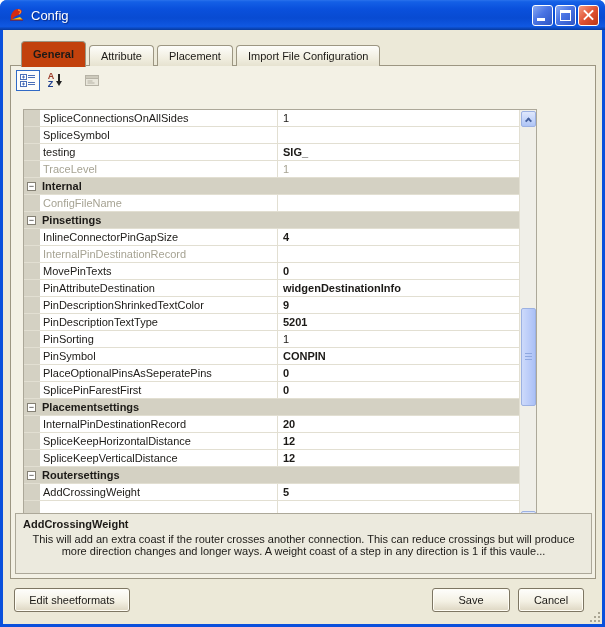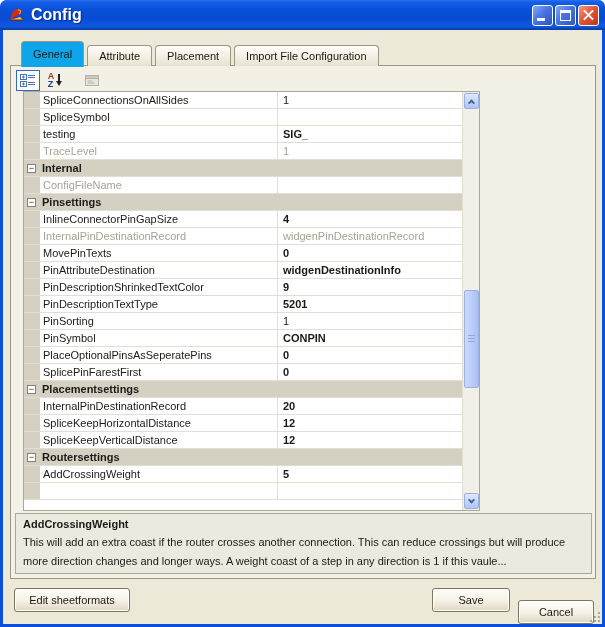--- a/index.html
+++ b/index.html
@@ -8,21 +8,21 @@
 
   .window { position:absolute; inset:0; width:605px; height:627px;
     background:#0a50dc; border-radius:7px 7px 0 0; }
 
   
   .titlebar { position:absolute; left:0; top:0; right:0; height:30px;
     border-radius:7px 7px 0 0;
     background:linear-gradient(180deg,#2a72ec 0%,#1460e6 6%,#0a50dc 30%,#084bd2 60%,#1058e2 88%,#073a9e 100%);
     display:flex; align-items:center; padding:0 6px; }
   .app-icon { width:18px; height:16px; margin:0 5px 0 2px; flex:none; }
-  .title-text { color:#fff; font-weight:bold; font-size:16px; text-shadow:1px 1px 1px #0b2a86; }
+  .title-text { color:#fff; font-weight:normal; font-size:13px; text-shadow:1px 1px 1px #0b2a86; }
   .win-btns { margin-left:auto; display:flex; gap:2px; }
   .win-btn { width:21px; height:21px; border:1px solid #fff; border-radius:3px;
     position:relative; cursor:pointer;
     background:linear-gradient(135deg,#8aa9f1 0%,#4a74e4 45%,#2d55c4 100%); }
   .win-btn.close { background:linear-gradient(135deg,#f59a80 0%,#e05233 50%,#bc3715 100%); }
   .glyph-min { position:absolute; left:4px; bottom:4px; width:8px; height:3px; background:#fff; }
   .glyph-max { position:absolute; left:4px; top:4px; width:11px; height:11px;
     border:1px solid #fff; border-top-width:3px; }
   .glyph-x { position:absolute; inset:0; }
   .glyph-x::before,.glyph-x::after { content:""; position:absolute; left:3px; top:8.5px;
@@ -34,21 +34,21 @@
   .dialog-body { position:absolute; left:3px; right:3px; top:30px; bottom:3px;
     background:#ece9d8; }
 
   
   .tab-bar { position:absolute; left:18px; top:10px; height:26px; display:flex; align-items:flex-end; z-index:3; }
   .tab { height:21px; line-height:20px; padding:0 11px; margin-right:3px;
     border:1px solid #9c9682; border-bottom:none; border-radius:4px 4px 0 0;
     background:linear-gradient(180deg,#fdfdfa 0%,#f1eee0 60%,#e6e2d0 100%);
     cursor:pointer; white-space:nowrap; }
   .tab.active { height:26px; line-height:24px; margin-bottom:-1px;
-    background:#0ea5e9; border-color:#9c9682; font-weight:normal; position:relative; z-index:4; }
+    background:#c2410c; border-color:#9c9682; font-weight:bold; position:relative; z-index:4; }
 
   
   .tab-panel { position:absolute; left:7px; top:35px; width:586px; height:514px;
     border:1px solid #9c9682; background:#f3f1e5; z-index:2; }
 
   
   .toolbar { position:absolute; left:5px; top:3px; height:22px; display:flex; align-items:center; gap:2px; }
   .tool-btn { width:24px; height:21px; display:flex; align-items:center; justify-content:center;
     border:1px solid transparent; cursor:pointer; }
   .tool-btn.selected { border-color:#316ac5; background:#fdfdfb; }
@@ -56,21 +56,21 @@
   .tool-sep { width:10px; }
   .az-wrap { display:flex; align-items:center; }
   .az-col { display:flex; flex-direction:column; line-height:8px; font-size:9px; font-weight:bold; }
   .az-a { color:#9c3a28; }
   .az-z { color:#1f3f8f; }
   .az-arrow { width:0; height:0; border-left:3px solid transparent; border-right:3px solid transparent;
     border-top:5px solid #222; margin-left:2px; position:relative; top:3px; }
   .az-stem { width:2px; height:9px; background:#222; margin-left:-4px; position:relative; top:-2px; }
 
   
-  .grid { position:absolute; left:12px; top:25px; width:457px; height:420px;
+  .grid { position:absolute; left:12px; top:43px; width:514px; height:420px;
     border:1px solid #aca899; background:#fff; overflow:hidden; }
   .grid-rows { position:absolute; left:0; top:0; right:17px; bottom:0; overflow:hidden; background:#fff; }
   .grid-row { display:flex; height:17px; line-height:16px; border-bottom:1px solid #e2dfd2; }
   .grid-row.category { background:#d4d1c3; font-weight:bold; align-items:center; }
   .collapse-box { width:9px; height:9px; flex:none; margin:0 4px 0 3px; background:#fff;
     border:1px solid #848074; font-size:9px; line-height:7px; text-align:center;
     font-weight:normal; cursor:pointer; color:#1c1a17; }
   .cat-label { padding-left:2px; }
   .gutter { width:16px; flex:none; background:#d4d1c3; }
   .cell { overflow:hidden; white-space:nowrap; }
@@ -93,30 +93,30 @@
   .scroll-thumb { position:absolute; left:1px; width:15px; top:198px; height:98px; border-radius:2px;
     border:1px solid #9cb1e2; background:linear-gradient(90deg,#cddafb 0%,#bccdf9 50%,#aac0f6 100%);
     cursor:pointer; }
   .scroll-thumb::after { content:""; position:absolute; left:3px; right:3px; top:44px; height:8px;
     background:repeating-linear-gradient(180deg,#8fa8e0 0 1px,transparent 1px 3px); }
 
   
   .desc-panel { position:absolute; left:4px; top:447px; width:577px; height:61px;
     border:1px solid #aca899; background:#eceade; padding:4px 7px; overflow:hidden; }
   .desc-title { font-weight:bold; margin-bottom:3px; }
-  .desc-body { line-height:19px; color:#1c1a17; }
+  .desc-body { line-height:12px; color:#1c1a17;text-align:center; }
 
   
   .btn { position:absolute; height:24px; border:1px solid #7d7663; border-radius:3px;
     background:linear-gradient(180deg,#fefefc 0%,#f4f1e4 55%,#ddd6c2 100%);
     box-shadow:inset 0 0 0 1px #fffdf4; font-family:"Liberation Sans",sans-serif;
     font-size:11px; color:#1c1a17; cursor:pointer; }
   .btn-edit { left:11px; top:558px; width:116px; }
   .btn-save { left:429px; top:558px; width:78px; }
-  .btn-cancel { left:515px; top:558px; width:76px;margin-top:12px; }
+  .btn-cancel { left:515px; top:558px; width:66px; }
 
   .resize-grip { position:absolute; right:1px; bottom:1px; width:12px; height:12px; cursor:nwse-resize; }
 </style>
 </head>
 <body>
 
 <div class="window">
 
   <div class="titlebar">
     <svg class="app-icon" viewBox="0 0 18 16">
@@ -216,21 +216,20 @@
               <span class="cat-label">Pinsettings</span>
             </div>
             <div class="grid-row property">
               <span class="gutter"></span>
               <span class="cell name ">InlineConnectorPinGapSize</span>
               <span class="cell value modified">4</span>
             </div>
             <div class="grid-row property">
               <span class="gutter"></span>
               <span class="cell name disabled">InternalPinDestinationRecord</span>
-              <span class="cell value disabled">widgenPinDestinationRecord</span>
             </div>
             <div class="grid-row property">
               <span class="gutter"></span>
               <span class="cell name ">MovePinTexts</span>
               <span class="cell value modified">0</span>
             </div>
             <div class="grid-row property">
               <span class="gutter"></span>
               <span class="cell name ">PinAttributeDestination</span>
               <span class="cell value modified">widgenDestinationInfo</span>

